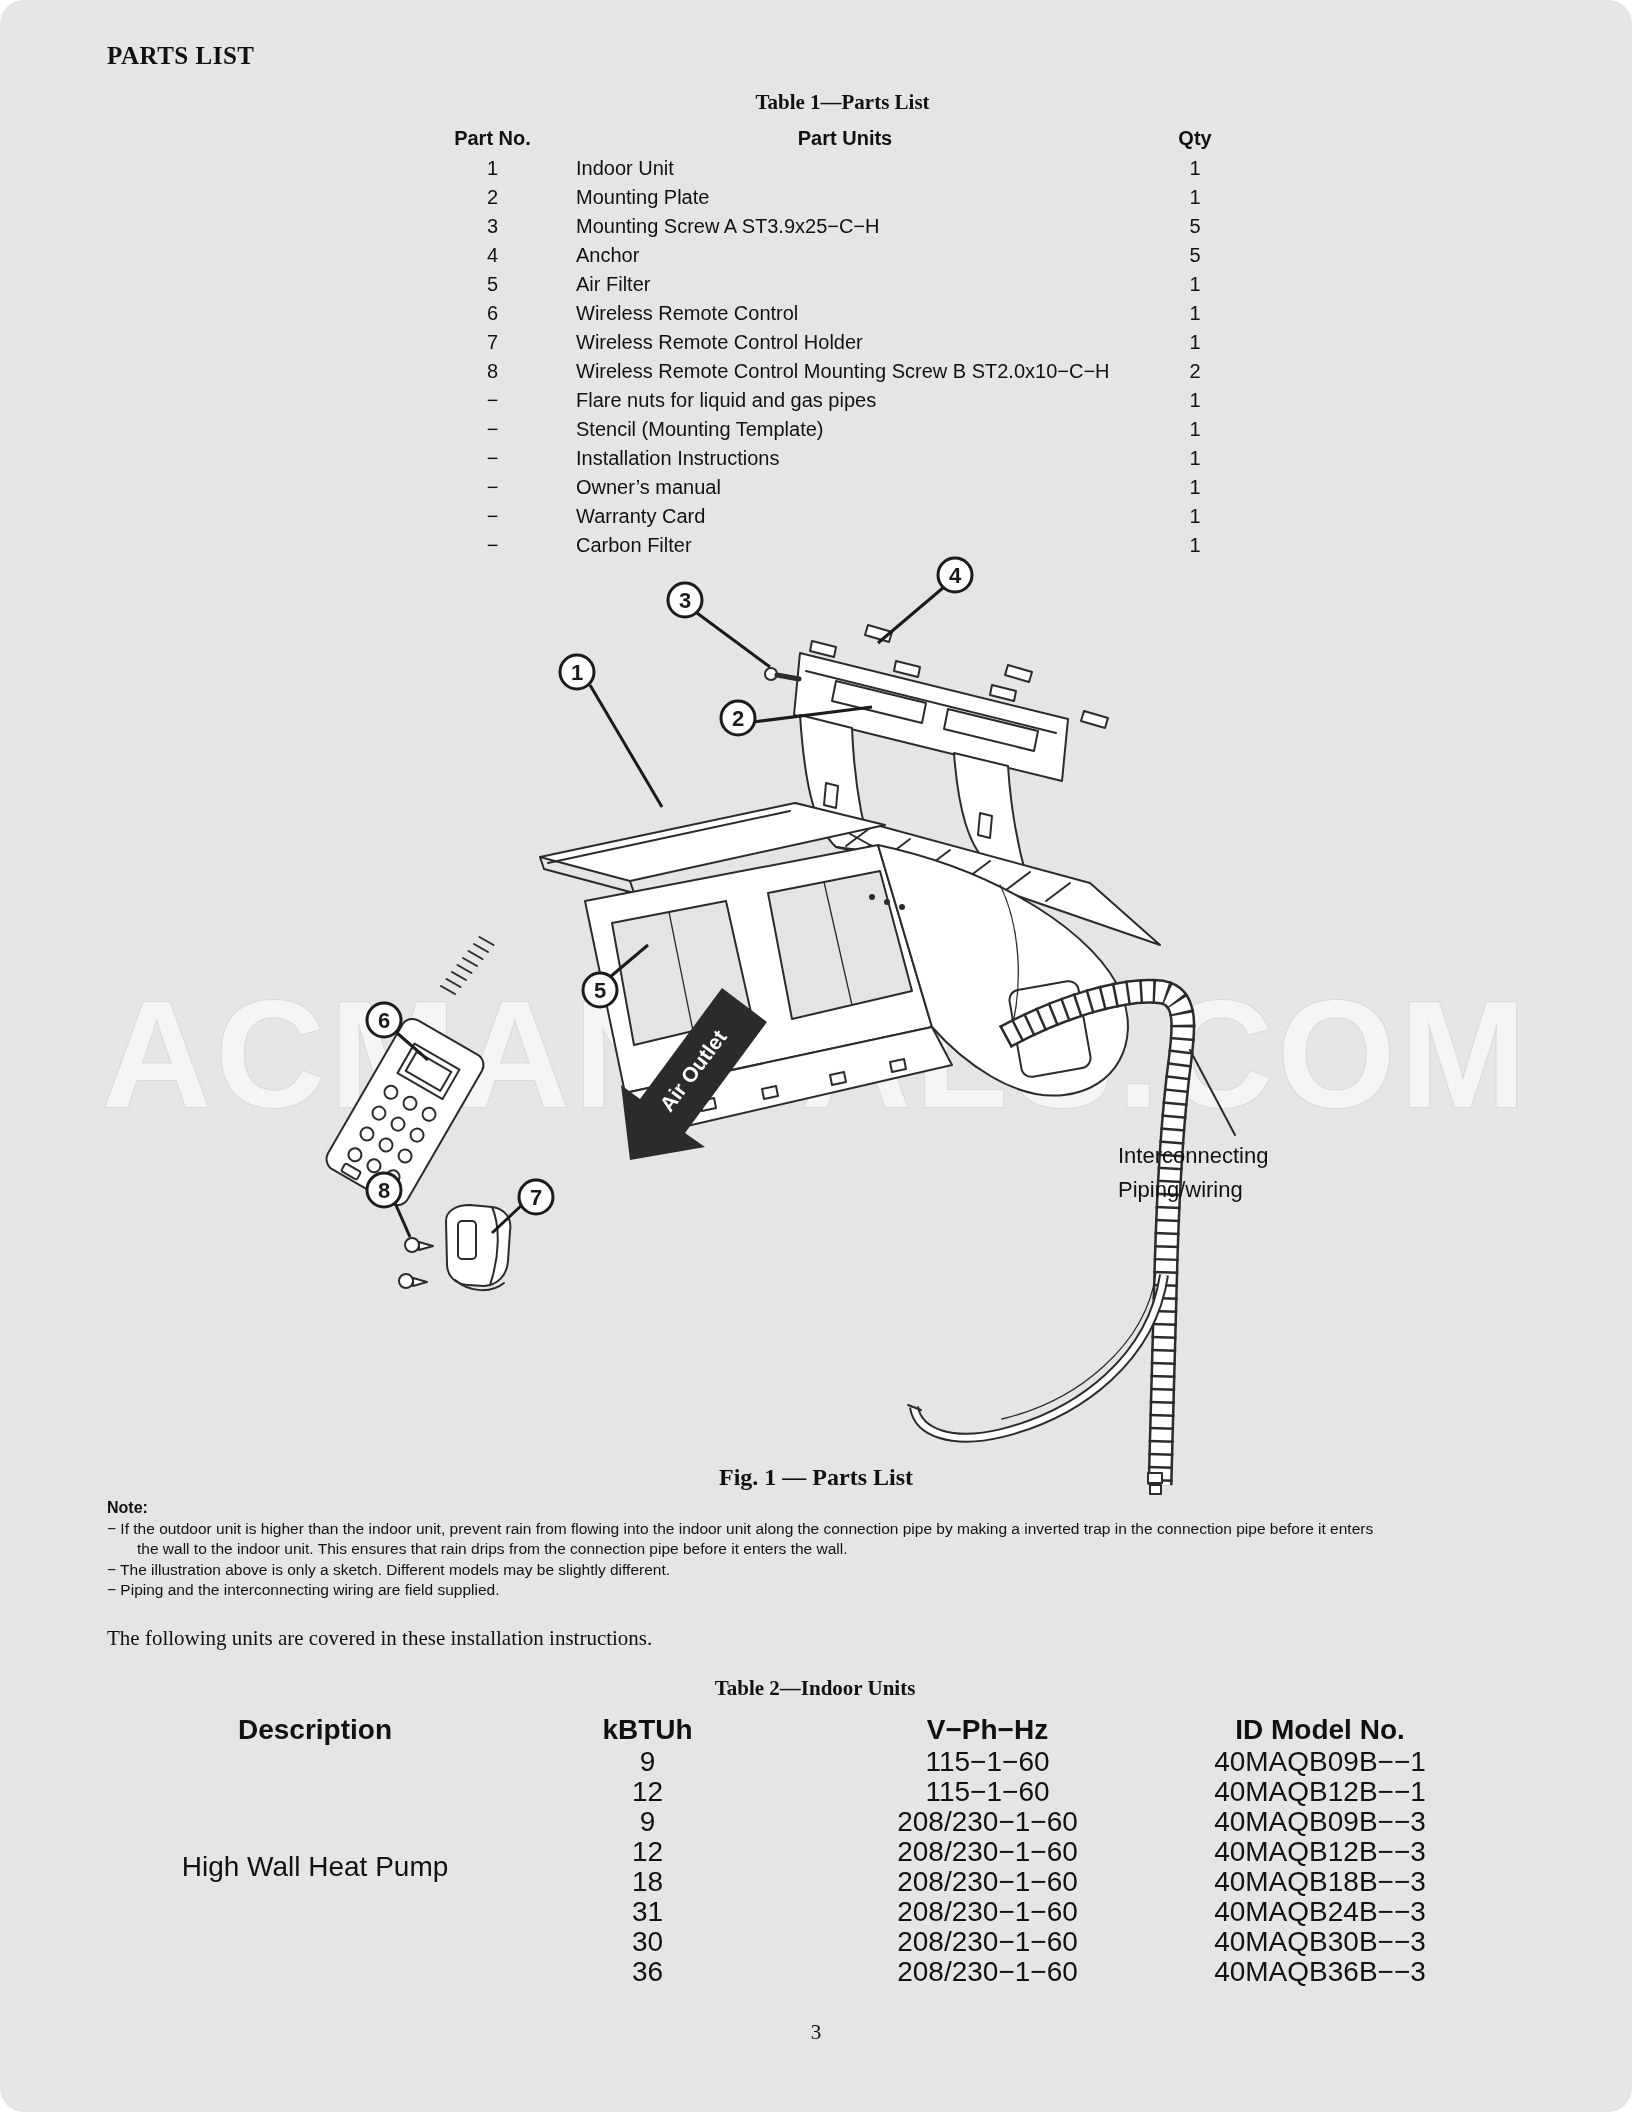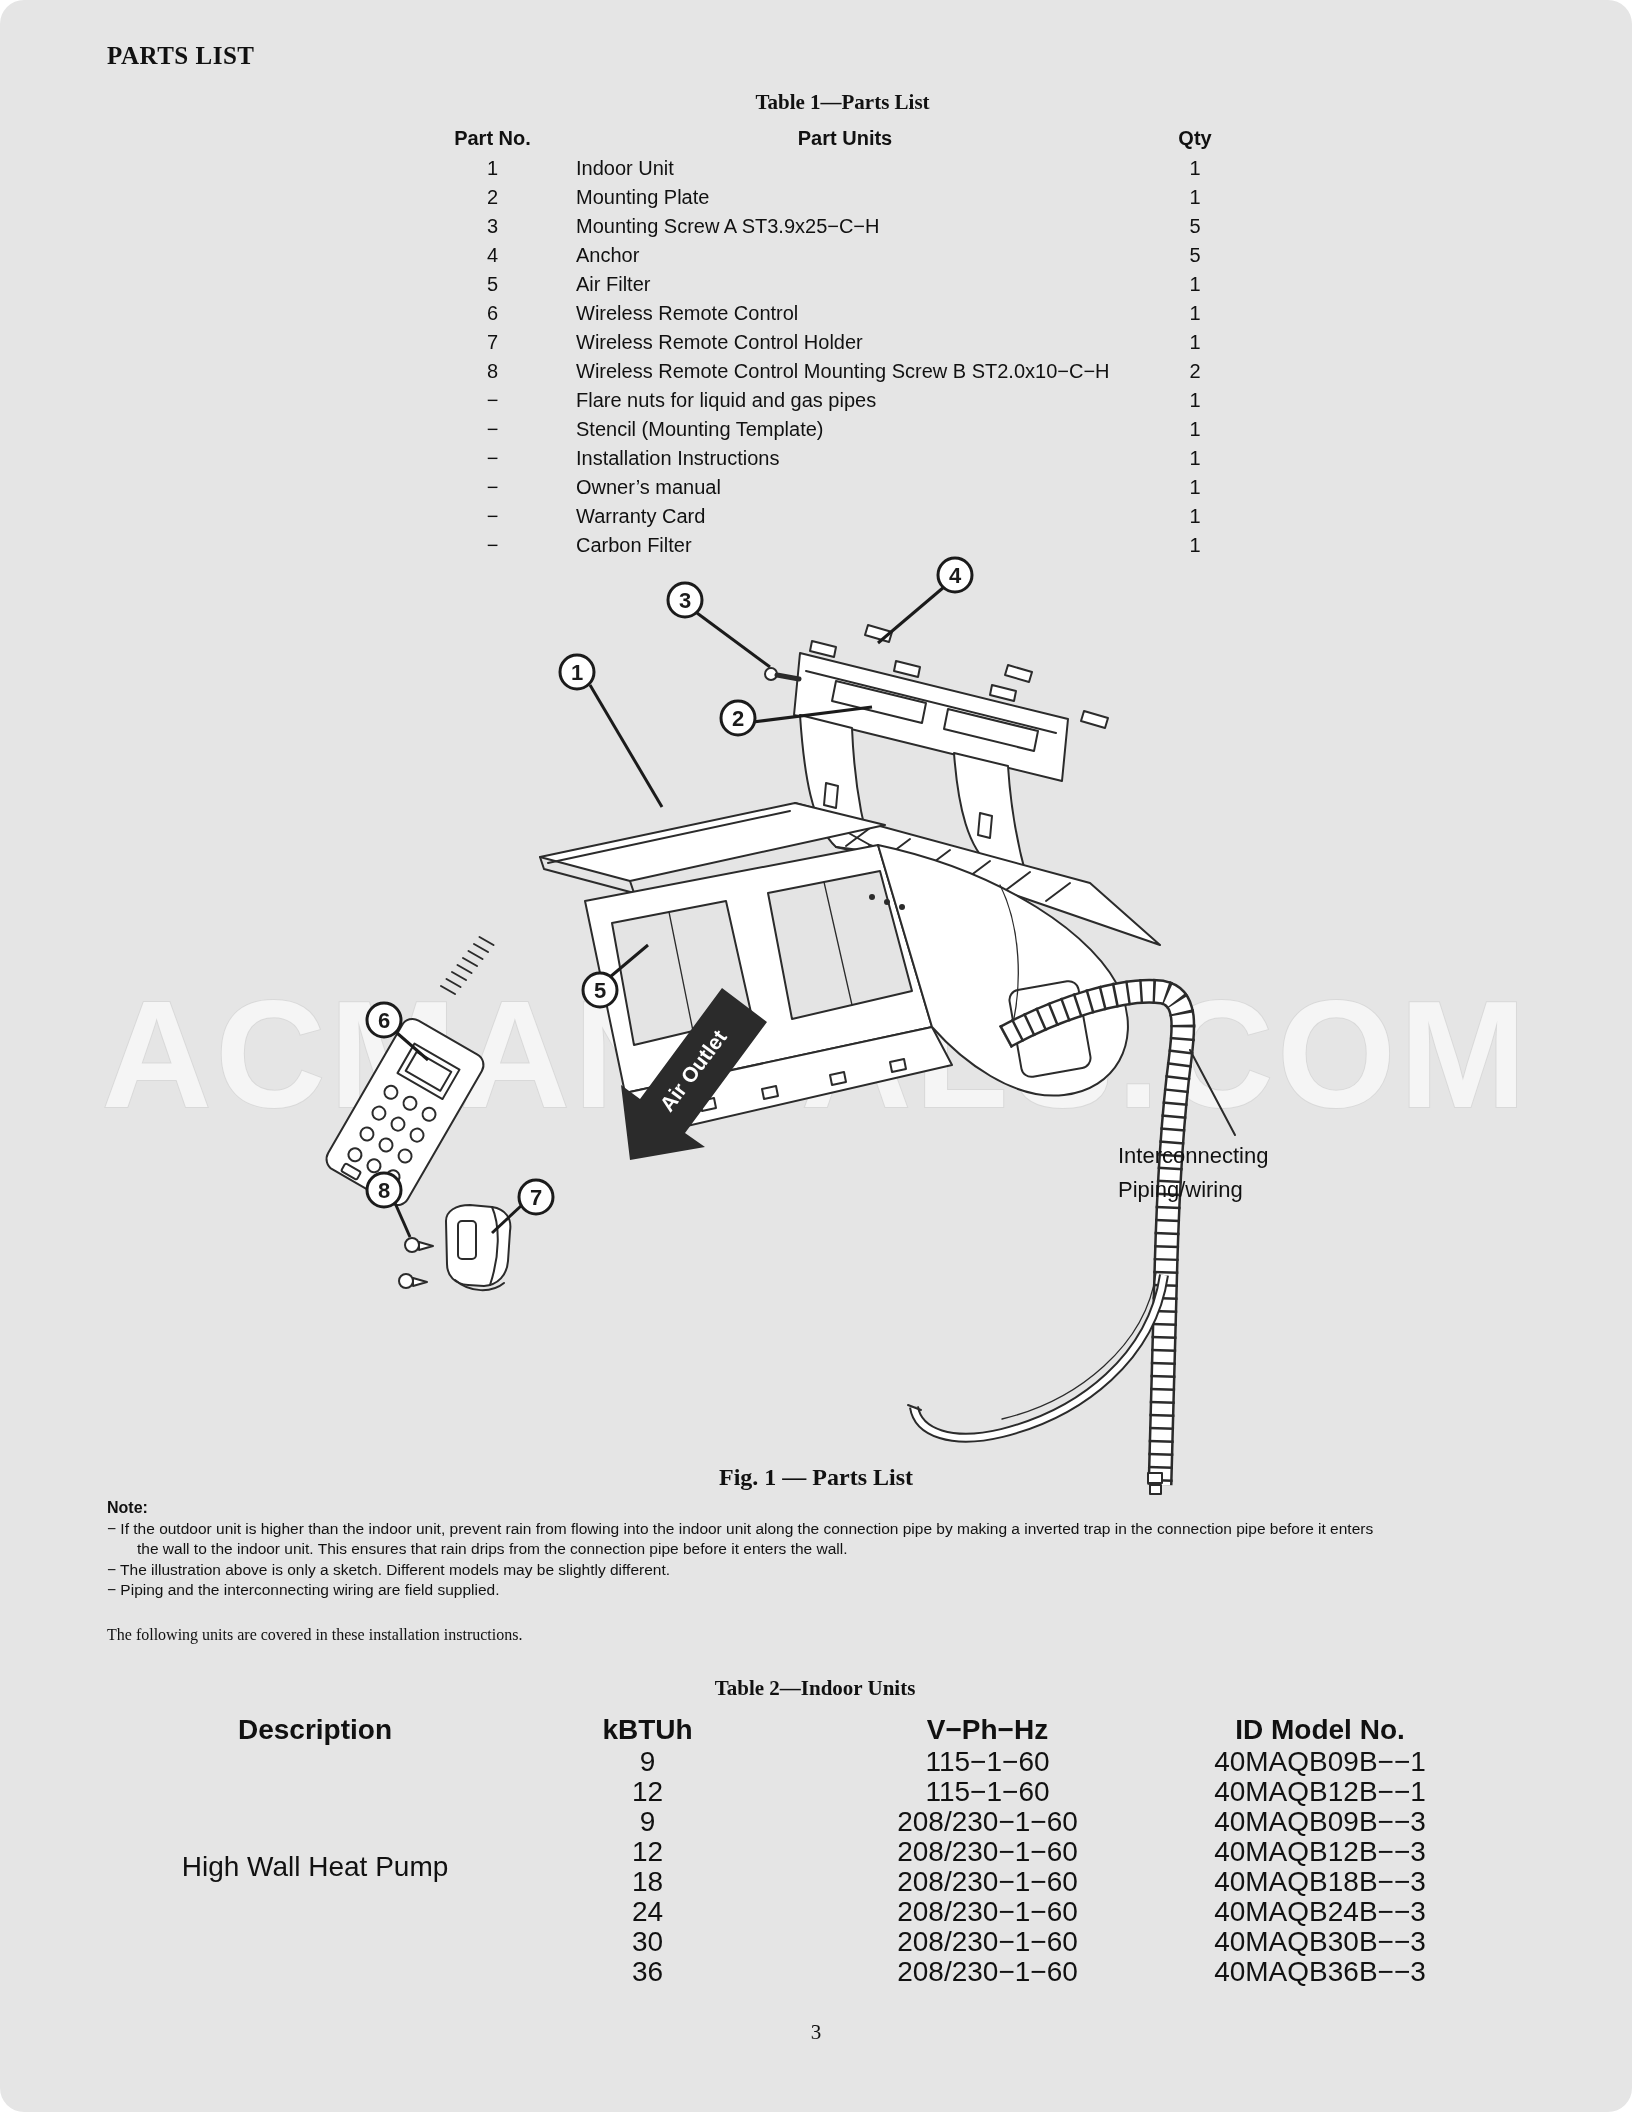--- a/index.html
+++ b/index.html
@@ -22,21 +22,21 @@
   .figure{position:absolute;left:0;top:545px;width:1632px;height:955px;}
   .fig-caption{position:absolute;left:0;top:1464px;width:1632px;text-align:center;
                font-family:"Liberation Serif",serif;font-weight:bold;font-size:24px;}
 
   
   .notes{position:absolute;left:107px;top:1498px;width:1430px;font-size:15.5px;line-height:20.5px;}
   .note-label{font-weight:bold;font-size:16px;}
   .note-indent{margin-left:30px;}
 
   .intro{position:absolute;left:107px;top:1626px;margin:0;
-         font-family:"Liberation Serif",serif;font-size:16px;}
+         font-family:"Liberation Serif",serif;font-size:21px;}
 
   
   .t2{position:absolute;left:150px;top:1676px;width:1330px;}
   .t2-title{text-align:center;font-family:"Liberation Serif",serif;font-weight:bold;font-size:21px;margin-bottom:12px;}
   .t2 table{width:100%;font-size:28px;table-layout:fixed;}
   .t2 th{font-weight:bold;height:32px;line-height:32px;text-align:center;}
   .t2 td{height:28px;line-height:28px;text-align:center;}
   .t2 td.desc{vertical-align:middle;text-align:center;}
 
   .page-num{position:absolute;left:0;top:2020px;width:1632px;text-align:center;
@@ -375,21 +375,21 @@
             <td>12</td>
             <td>208/230−1−60</td>
             <td>40MAQB12B−−3</td>
           </tr>
         <tr>
             <td>18</td>
             <td>208/230−1−60</td>
             <td>40MAQB18B−−3</td>
           </tr>
         <tr>
-            <td>24</td>
+            <td>31</td>
             <td>208/230−1−60</td>
             <td>40MAQB24B−−3</td>
           </tr>
         <tr>
             <td>30</td>
             <td>208/230−1−60</td>
             <td>40MAQB30B−−3</td>
           </tr>
         <tr>
             <td>36</td>

